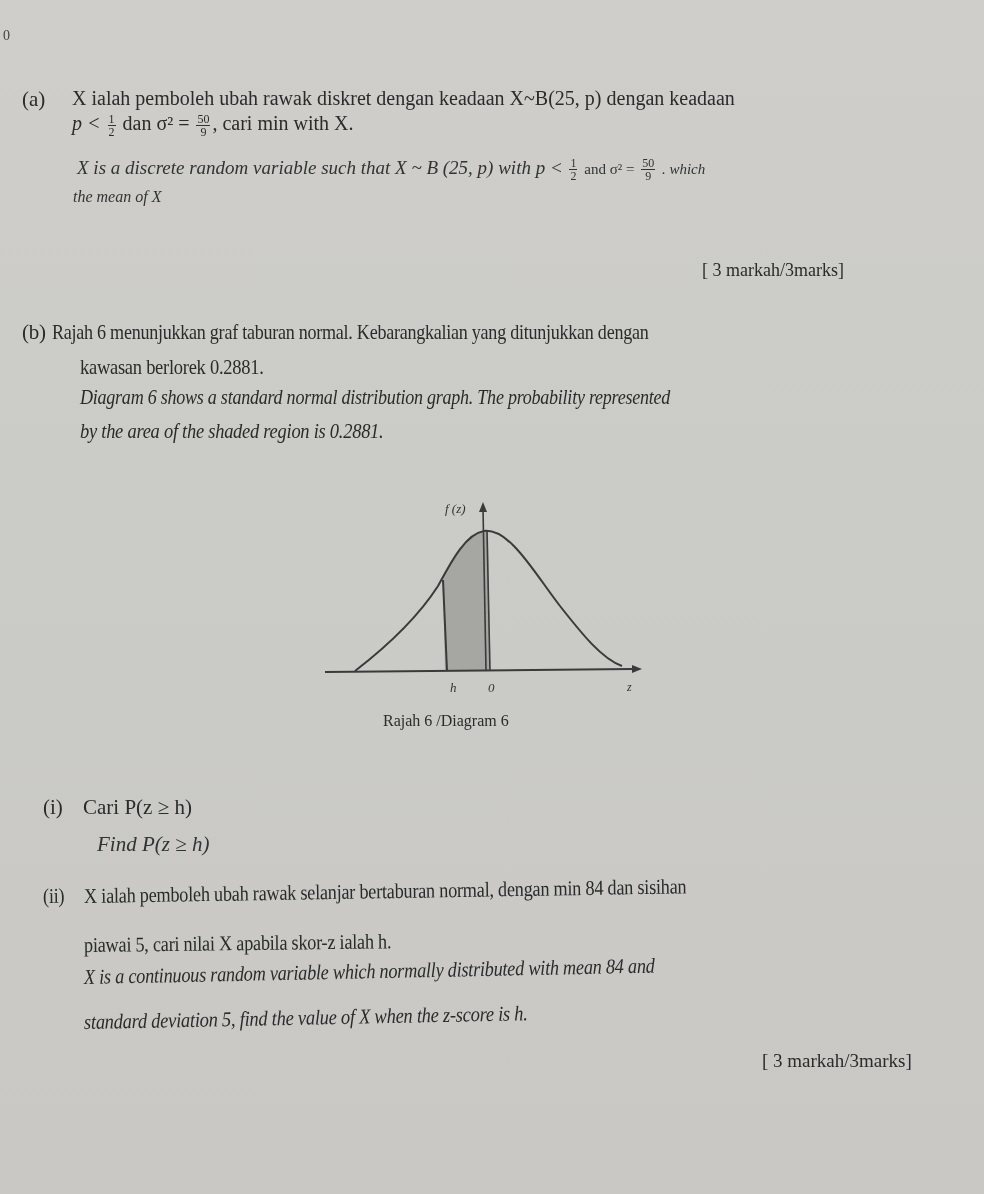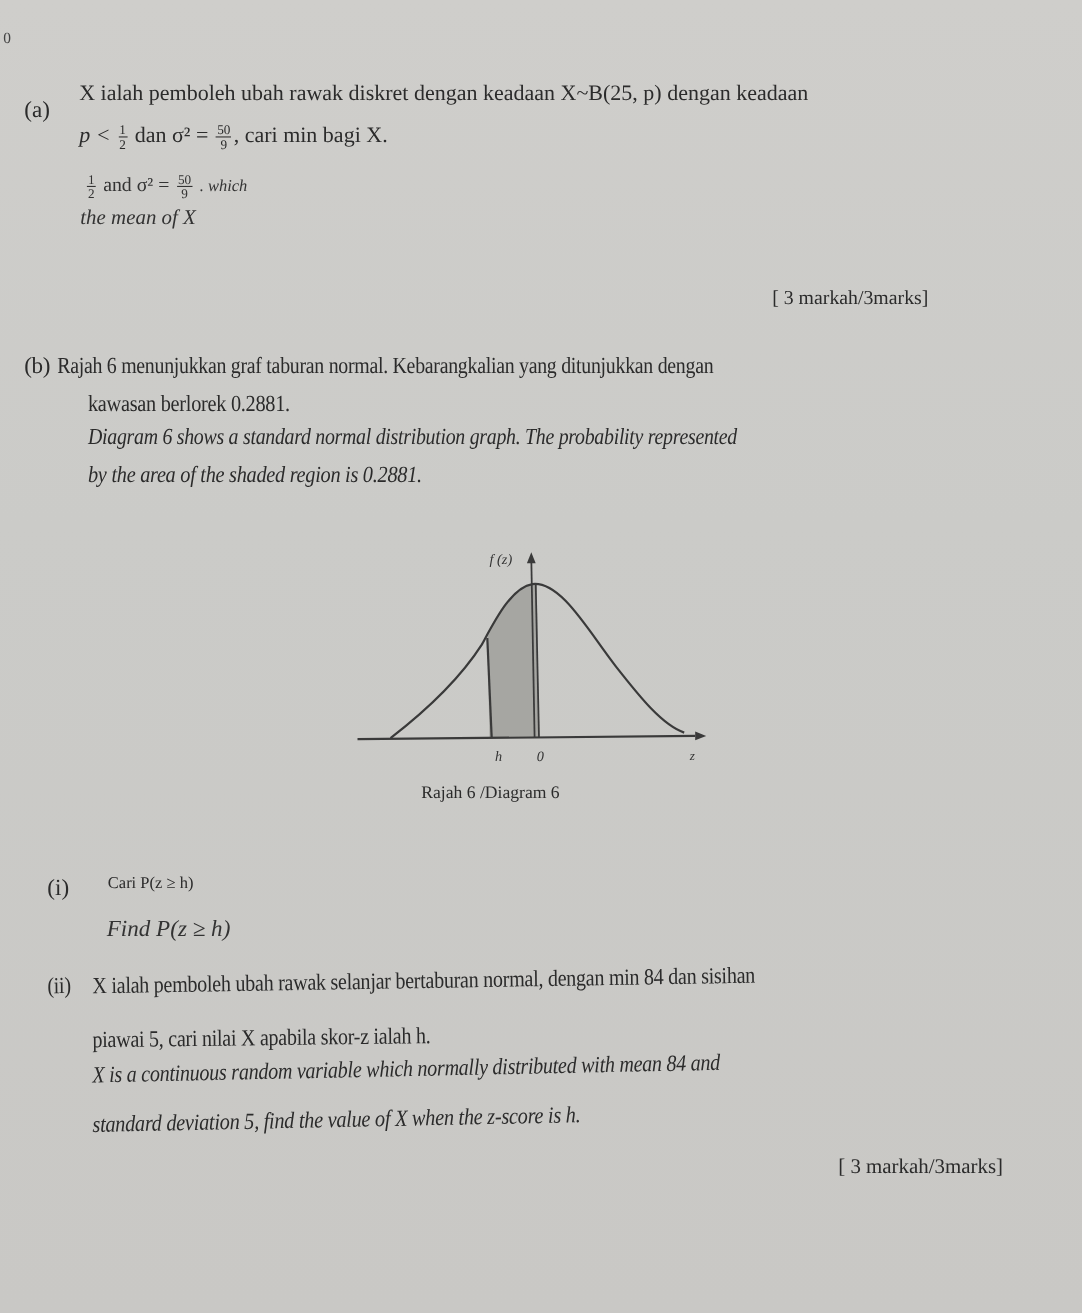--- a/index.html
+++ b/index.html
@@ -19,36 +19,37 @@
   .frac .den { display:block; }
   .math { font-style:italic; }
   .corner-mark { position:absolute; left:3px; top:28px; font-size:14px; color:#444; }
 </style>
 </head>
 <body>
 
 <div class="corner-mark">0</div>
 
 <div class="abs roman" style="left:22px; top:87px;">(a)</div>
-<div class="abs roman" style="left:72px; top:74px; font-size:20px;">X ialah pemboleh ubah rawak diskret dengan keadaan  X~B(25, p) dengan keadaan</div>
+<div class="abs roman" style="left:72px; top:87px; font-size:20px;">X ialah pemboleh ubah rawak diskret dengan keadaan  X~B(25, p) dengan keadaan</div>
 
 <div class="abs roman" style="left:72px; top:112px; font-size:20px;">
   <span class="math">p &lt;</span>
   <span class="frac"><span class="num">1</span><span class="den">2</span></span>
   <span>dan  σ² =</span>
-  <span class="frac"><span class="num">50</span><span class="den">9</span></span><span>, cari min bagi X.</span>
+  <span class="frac"><span class="num">50</span><span class="den">9</span></span><span>, cari min with X.</span>
 </div>
 
 <div class="abs ital" style="left:77px; top:157px; font-size:19px;">
+  <span>X is a discrete random variable such that X ~ B (25, p) with p &lt;</span>
   <span class="frac" style="font-style:normal;"><span class="num">1</span><span class="den">2</span></span>
-  <span style="font-style:normal; font-size:18px;">and  σ² =</span>
+  <span style="font-style:normal; font-size:15px;">and  σ² =</span>
   <span class="frac" style="font-style:normal;"><span class="num">50</span><span class="den">9</span></span>
   <span style="font-size:15px;">. which</span>
 </div>
-<div class="abs ital" style="left:73px; top:188px; font-size:19px;">the mean of X</div>
+<div class="abs ital" style="left:73px; top:188px; font-size:16px;">the mean of X</div>
 
 <div class="abs roman" style="left:702px; top:260px; font-size:18px;">[ 3 markah/3marks]</div>
 
 <div class="abs cond" style="left:22px; top:320px;">(b)</div>
 <div class="abs cond" style="left:52px; top:320px; transform:scaleX(0.86); transform-origin:left;">Rajah 6 menunjukkan graf taburan normal. Kebarangkalian yang ditunjukkan dengan</div>
 <div class="abs cond" style="left:80px; top:355px; transform:scaleX(0.88); transform-origin:left;">kawasan berlorek 0.2881.</div>
 <div class="abs cond" style="left:80px; top:385px; font-style:italic; transform:scaleX(0.86); transform-origin:left;">Diagram 6 shows a standard normal distribution graph. The probability represented</div>
 <div class="abs cond" style="left:80px; top:419px; font-style:italic; transform:scaleX(0.88); transform-origin:left;">by the area of the shaded region is 0.2881.</div>
 
 <div class="abs" style="left:320px; top:494px; width:330px; height:200px;">
@@ -69,21 +70,21 @@
     <line x1="167" y1="37" x2="170" y2="177" stroke="#3a3a3a" stroke-width="1.6"></line>
   </svg>
   <div class="abs ital" style="left:125px; top:7px; font-size:13px;">f (z)</div>
   <div class="abs ital" style="left:130px; top:186px; font-size:13px;">h</div>
   <div class="abs ital" style="left:168px; top:186px; font-size:13px;">0</div>
   <div class="abs ital" style="left:307px; top:186px; font-size:12px;">z</div>
 </div>
 <div class="abs roman" style="left:383px; top:712px; font-size:16px;">Rajah 6 /Diagram 6</div>
 
 <div class="abs roman" style="left:43px; top:795px; font-size:21px;">(i)</div>
-<div class="abs roman" style="left:83px; top:795px; font-size:15px;margin-left:15px;">Cari P(z ≥ h)</div>
+<div class="abs roman" style="left:83px; top:795px; font-size:21px;">Cari P(z ≥ h)</div>
 <div class="abs ital" style="left:97px; top:832px; font-size:21px;">Find P(z ≥ h)</div>
 
 <div class="abs cond" style="left:43px; top:884px; transform:scaleX(0.87) rotate(-0.8deg); transform-origin:left;">(ii)</div>
 <div class="abs cond" style="left:84px; top:884px; transform:scaleX(0.87) rotate(-0.8deg); transform-origin:left;">X ialah pemboleh ubah rawak selanjar bertaburan normal, dengan min 84 dan sisihan</div>
 <div class="abs cond" style="left:84px; top:933px; transform:scaleX(0.87) rotate(-0.6deg); transform-origin:left;">piawai 5, cari nilai X apabila skor-z ialah h.</div>
 <div class="abs cond" style="left:84px; top:965px; font-style:italic; transform:scaleX(0.87) rotate(-1deg); transform-origin:left;">X is a continuous random variable which normally distributed with mean 84 and</div>
 <div class="abs cond" style="left:84px; top:1010px; font-style:italic; transform:scaleX(0.88) rotate(-1deg); transform-origin:left;">standard deviation 5, find the value of X when the z-score is h.</div>
 
 <div class="abs roman" style="left:762px; top:1050px; font-size:19px;">[ 3 markah/3marks]</div>
 

